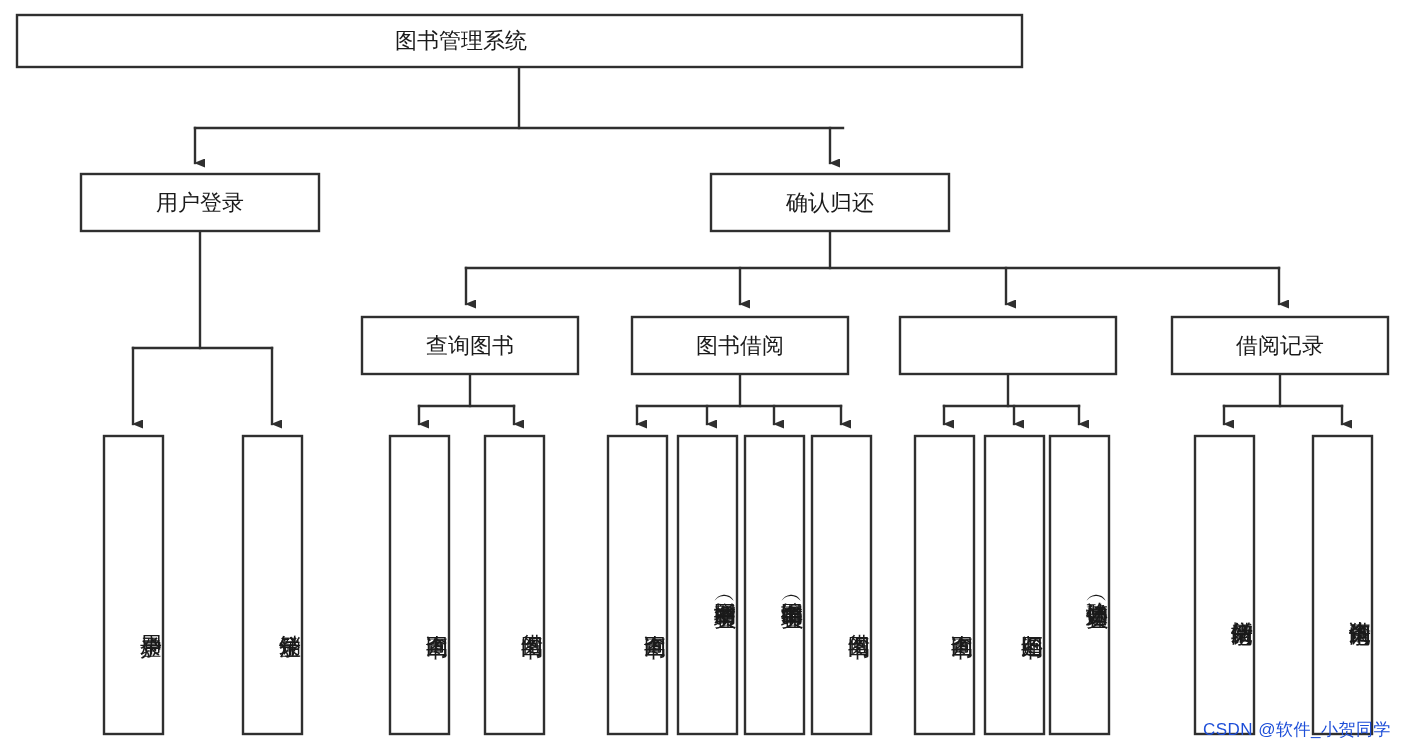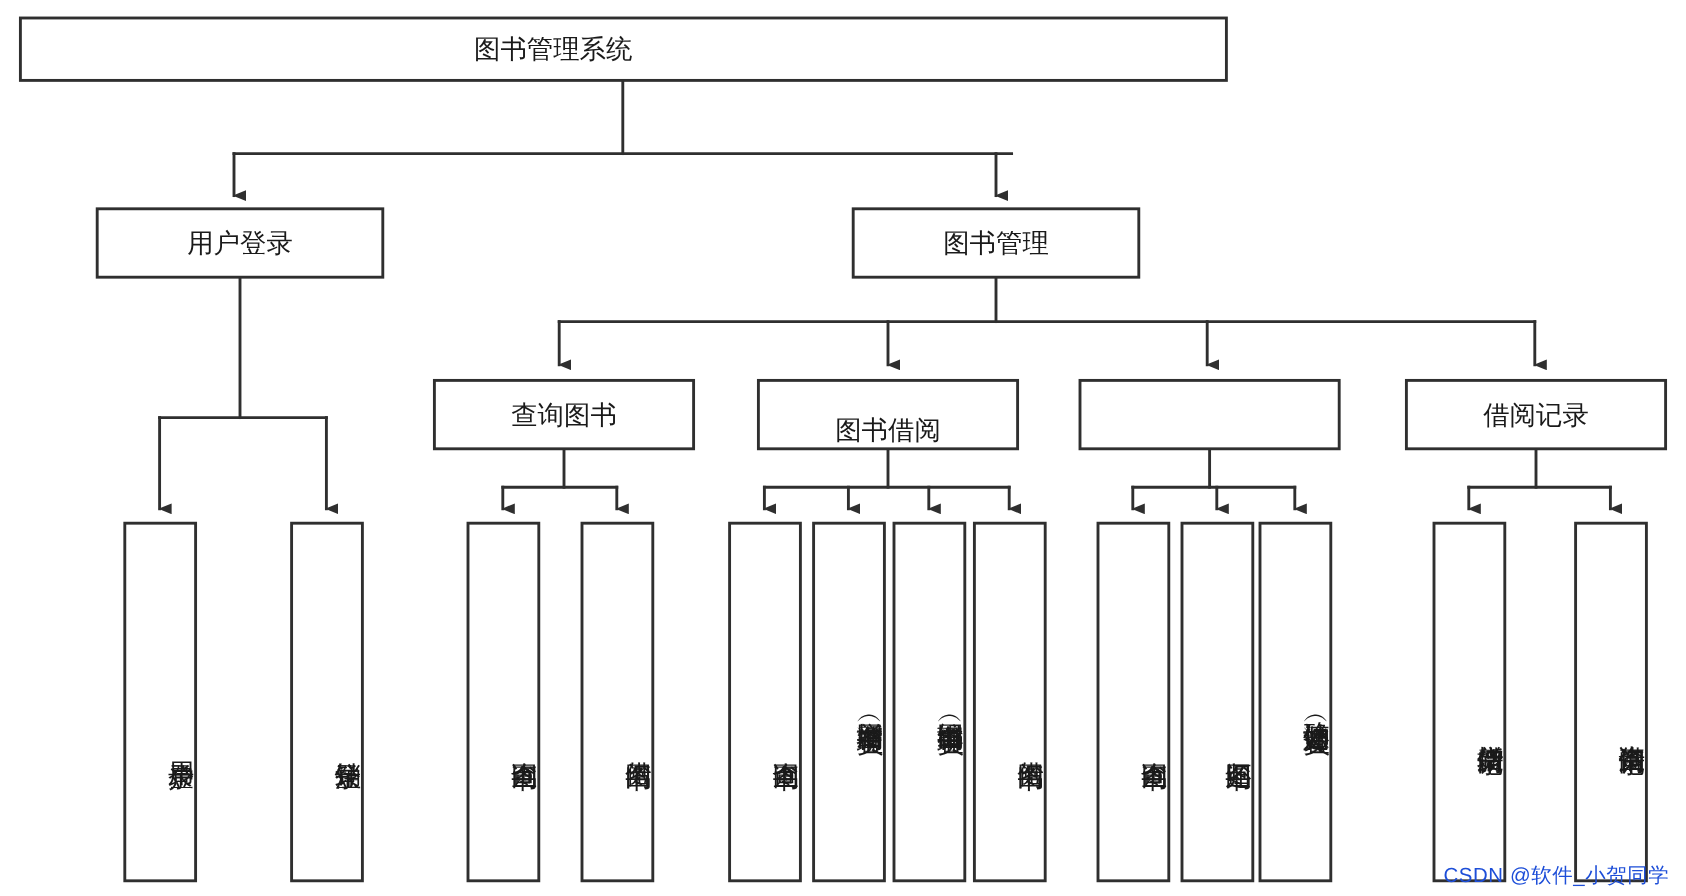--- a/index.html
+++ b/index.html
@@ -166,24 +166,24 @@
     <rect class="node-box" x="985" y="436" width="59" height="298"></rect>
     <rect class="node-box" x="1050" y="436" width="59" height="298"></rect>
 
     <rect class="node-box" x="1195" y="436" width="59" height="298"></rect>
     <rect class="node-box" x="1313" y="436" width="59" height="298"></rect>
   </svg>
 
   <div class="htext" style="left:17px; top:15px; width:888px; height:52px;">图书管理系统</div>
 
   <div class="htext" style="left:81px; top:174px; width:238px; height:57px;">用户登录</div>
-  <div class="htext" style="left:711px; top:174px; width:238px; height:57px;">图书管理</div>
+  <div class="htext" style="left:711px; top:174px; width:238px; height:57px;">确认归还</div>
 
   <div class="htext" style="left:362px; top:317px; width:216px; height:57px;">查询图书</div>
-  <div class="htext" style="left:632px; top:317px; width:216px; height:57px;margin-top:13px;">图书借阅</div>
+  <div class="htext" style="left:632px; top:317px; width:216px; height:57px;">图书借阅</div>
   <div class="htext" style="left:1172px; top:317px; width:216px; height:57px;text-align:right;">借阅记录</div>
 
   <div class="vtext" style="left:104px; top:504px; width:59px; height:230px;">用户登录</div>
   <div class="vtext" style="left:243px; top:504px; width:59px; height:230px;">注销登录</div>
 
   <div class="vtext" style="left:390px; top:504px; width:59px; height:230px;">查询图书</div>
   <div class="vtext" style="left:485px; top:504px; width:59px; height:230px;">借阅图书</div>
 
   <div class="vtext" style="left:608px; top:504px; width:59px; height:230px;">查询图书</div>
   <div class="vtext" style="left:678px; top:443px; width:59px; height:291px;">新增图书（管理员）</div>

